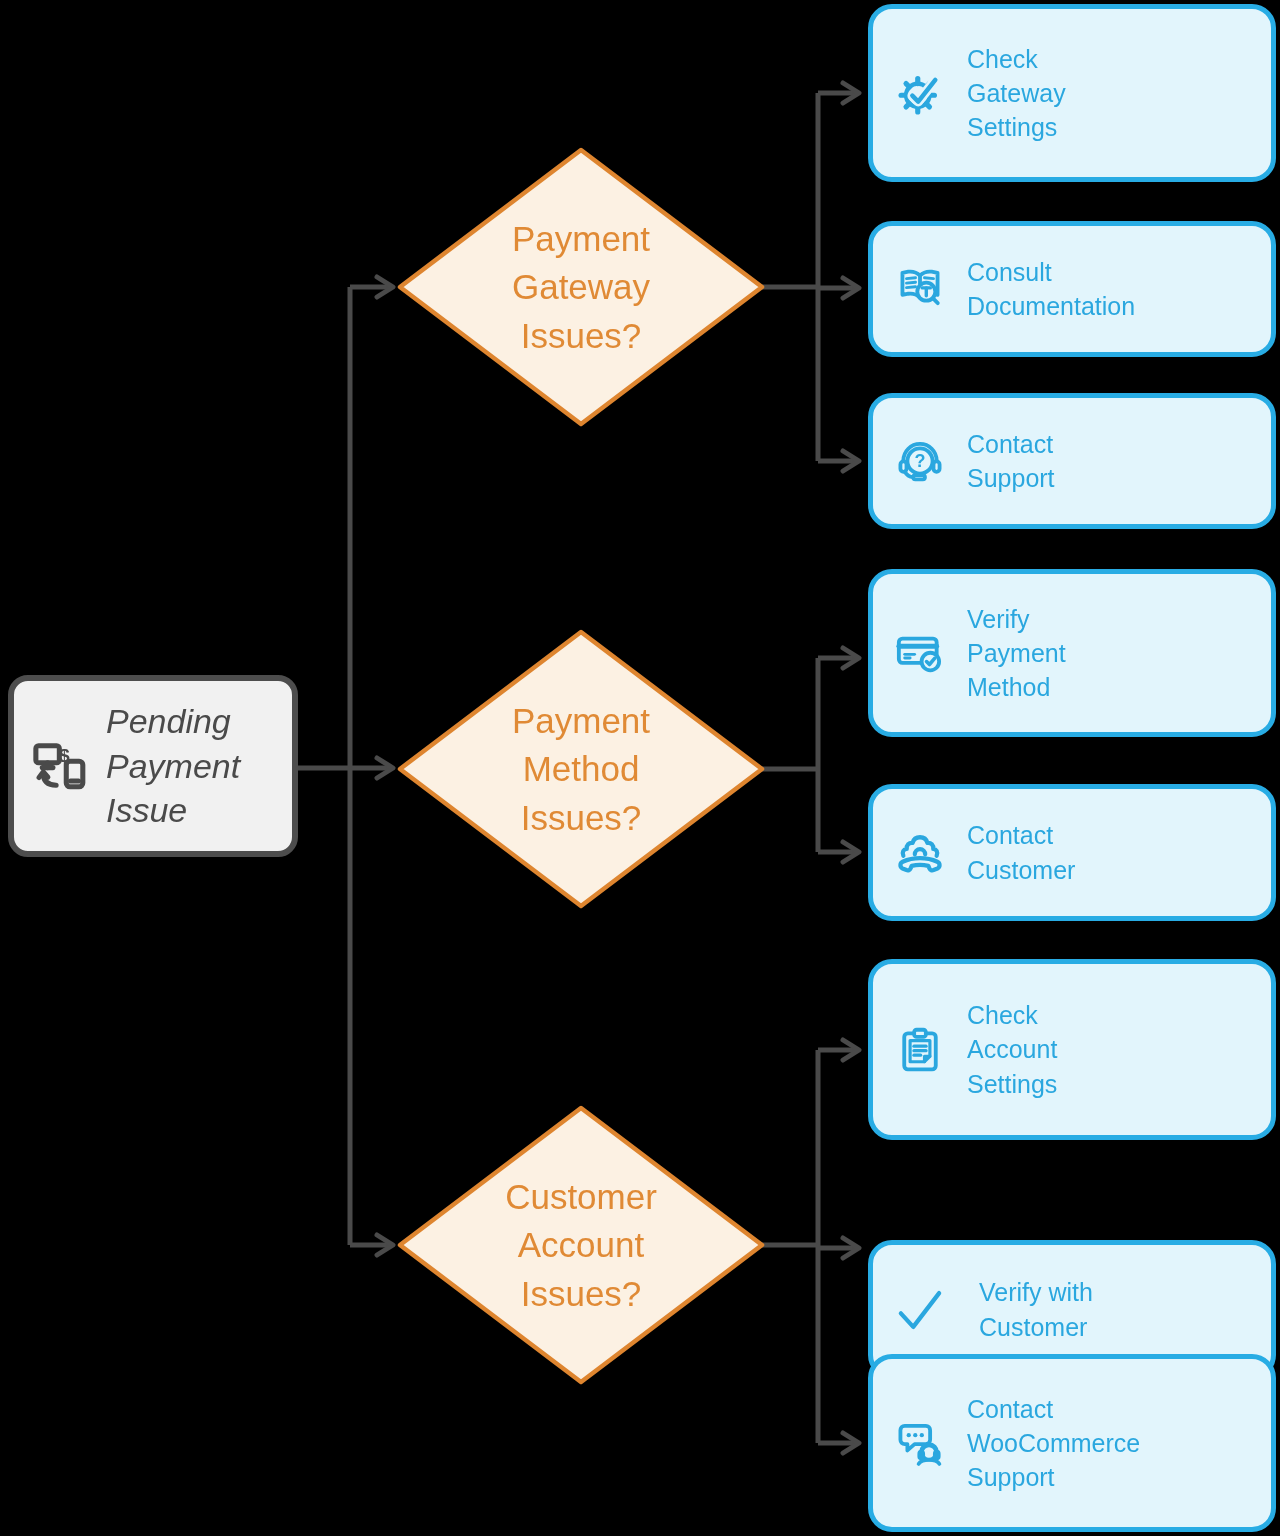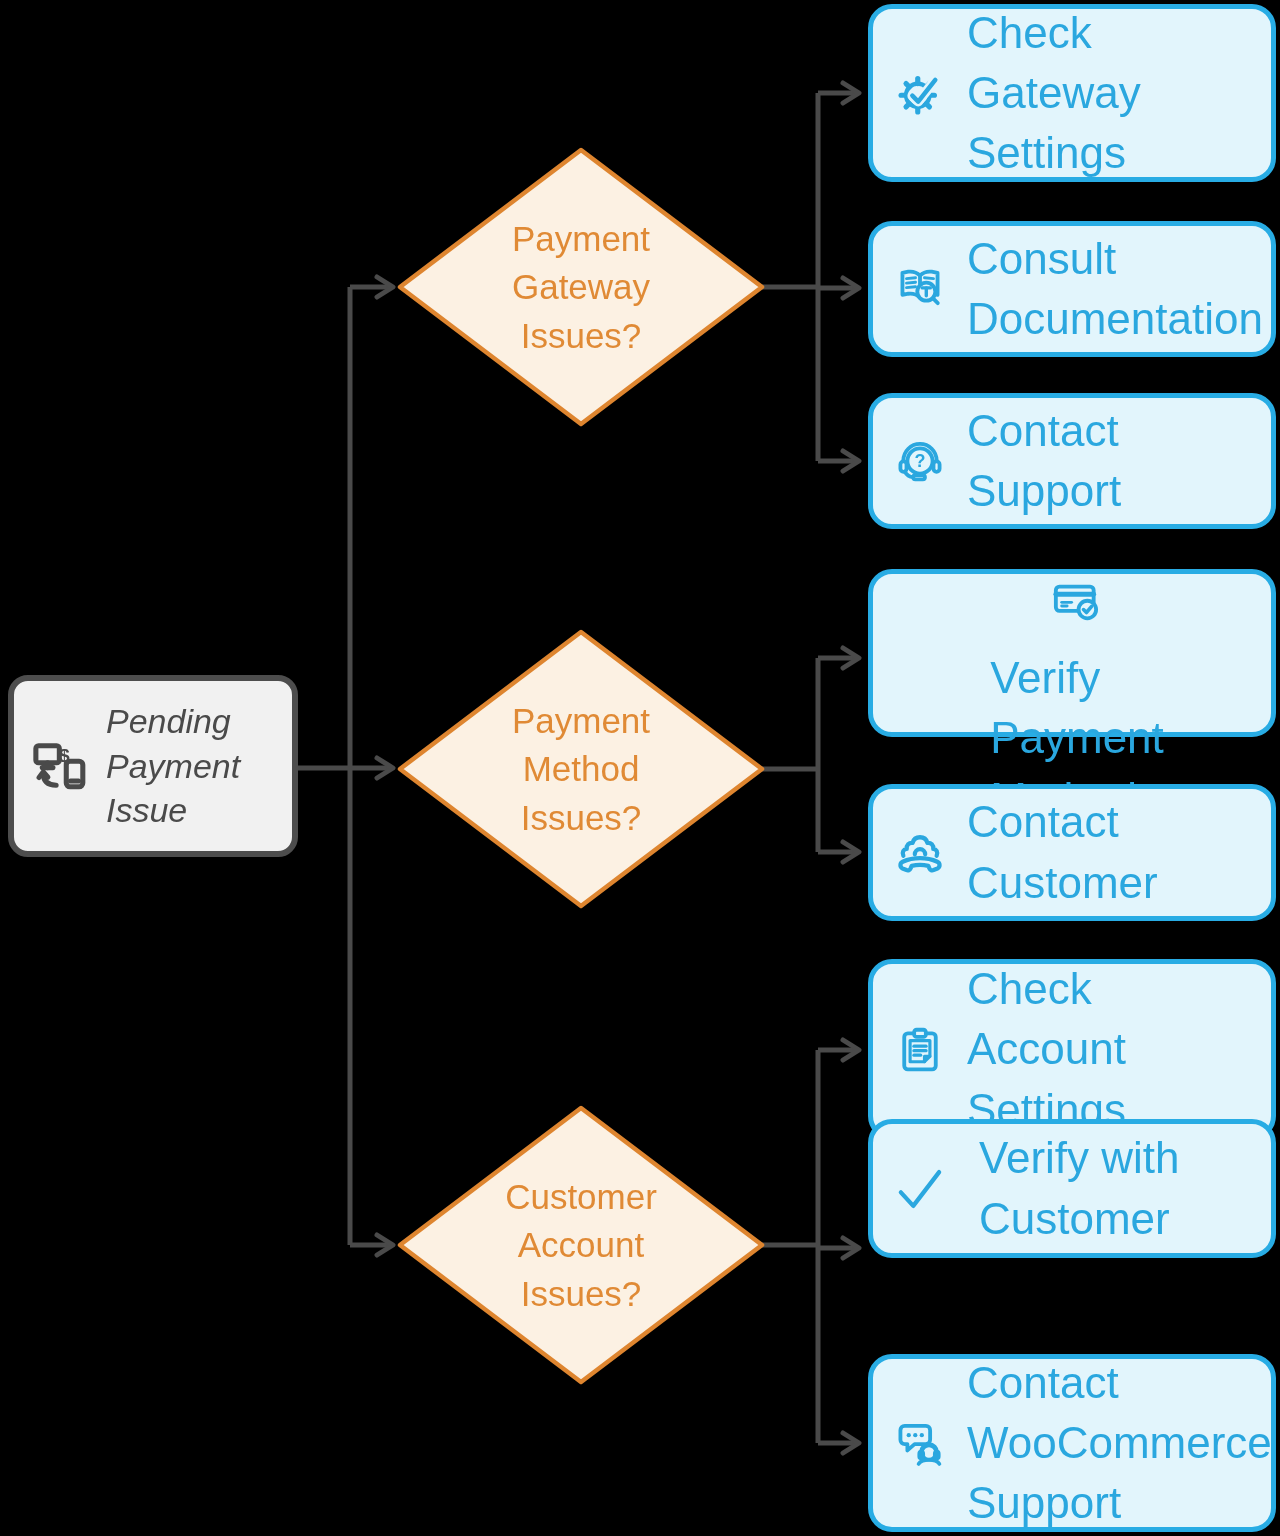--- a/index.html
+++ b/index.html
@@ -35,21 +35,21 @@
   .root-node .icon{width:64px;height:64px;flex:0 0 auto;}
   .decision-label{
     position:absolute;width:280px;text-align:center;color:var(--decision-text);
     font-size:35px;line-height:1.38;white-space:pre-line;transform:translate(-50%,-50%);
   }
   .action-node{
     left:868px;width:408px;
     background:var(--action-fill);border:5px solid var(--action-border);border-radius:24px;
     color:var(--action-text);padding:0 10px 0 20px;gap:20px;
   }
-  .action-node .label{font-size:44px;line-height:1.37;white-space:pre-line;font-weight:400;}
+  .action-node .label{font-size:25px;line-height:1.37;white-space:pre-line;font-weight:400;}
   .action-node .icon{width:54px;height:54px;flex:0 0 auto;}
   .icon svg{width:100%;height:100%;display:block;stroke:currentColor;fill:none;
     stroke-linecap:round;stroke-linejoin:round;}
   .icon text{stroke:none;fill:currentColor;font-family:"Liberation Sans",sans-serif;font-weight:bold;}
 </style>
 </head>
 <body>
 
 <div class="canvas">
 
@@ -166,21 +166,21 @@
         <rect x="18" y="12.2" width="2.7" height="4.6" rx="1.35" fill="var(--action-fill)"></rect>
         <text x="12" y="14.7" font-size="8" text-anchor="middle">?</text>
         <path d="M5.4 16.9 C6.1 18.3 7.3 19 9 19.2"></path>
         <rect x="9" y="18.3" width="5.2" height="1.9" rx="0.95"></rect>
       </svg>
     </span>
     <span class="label">Contact
 Support</span>
   </div>
 
-  <div class="node action-node" style="top:569px;height:168px;flex-direction:column;">
+  <div class="node action-node" style="top:569px;height:168px;">
     <span class="icon">
       <svg viewBox="0 0 24 24" stroke-width="1.7">
         <rect x="2.6" y="5.6" width="16.8" height="10.8" rx="1.6"></rect>
         <path d="M2.6 9 H19.4" stroke-width="2.2"></path>
         <path d="M5.2 12.6 H9.6" stroke-width="1.3"></path>
           <path d="M5.2 14.2 H7.6" stroke-width="1.3"></path>
         <circle cx="16.6" cy="15.8" r="3.9" fill="var(--action-fill)"></circle>
         <path d="M14.9 15.8 L16.2 17.1 L18.5 14.4" stroke-width="1.6"></path>
       </svg>
     </span>
@@ -211,21 +211,21 @@
         <path d="M9.3 10.3 H14.7" stroke-width="1.4"></path>
           <path d="M9.3 12.3 H14.7" stroke-width="1.4"></path>
         <path d="M9.3 14.3 H12.3" stroke-width="1.4"></path>
       </svg>
     </span>
     <span class="label">Check
 Account
 Settings</span>
   </div>
 
-  <div class="node action-node" style="top:1119px;height:139px;gap:32px;">
+  <div class="node action-node" style="top:1240px;height:139px;gap:32px;">
     <span class="icon">
       <svg viewBox="0 0 24 24" stroke-width="1.9">
         <path d="M3.5 13.5 L9 19.5 L20.5 4.5"></path>
       </svg>
     </span>
     <span class="label">Verify with
 Customer</span>
   </div>
 
   <div class="node action-node" style="top:1354px;height:178px;">

